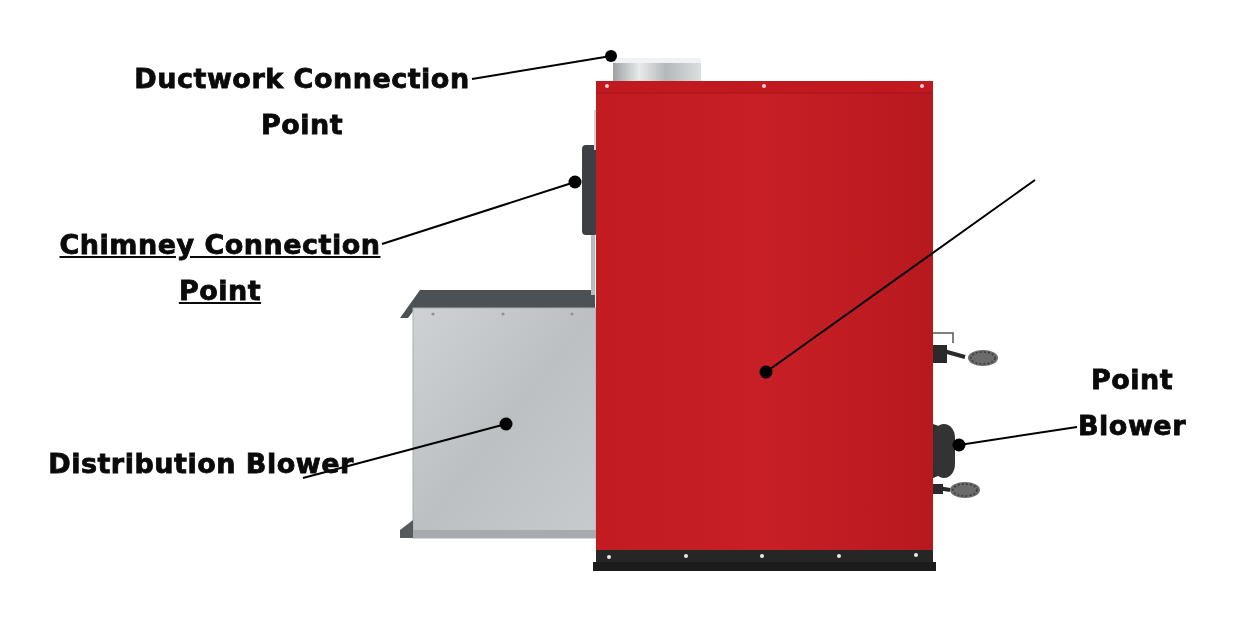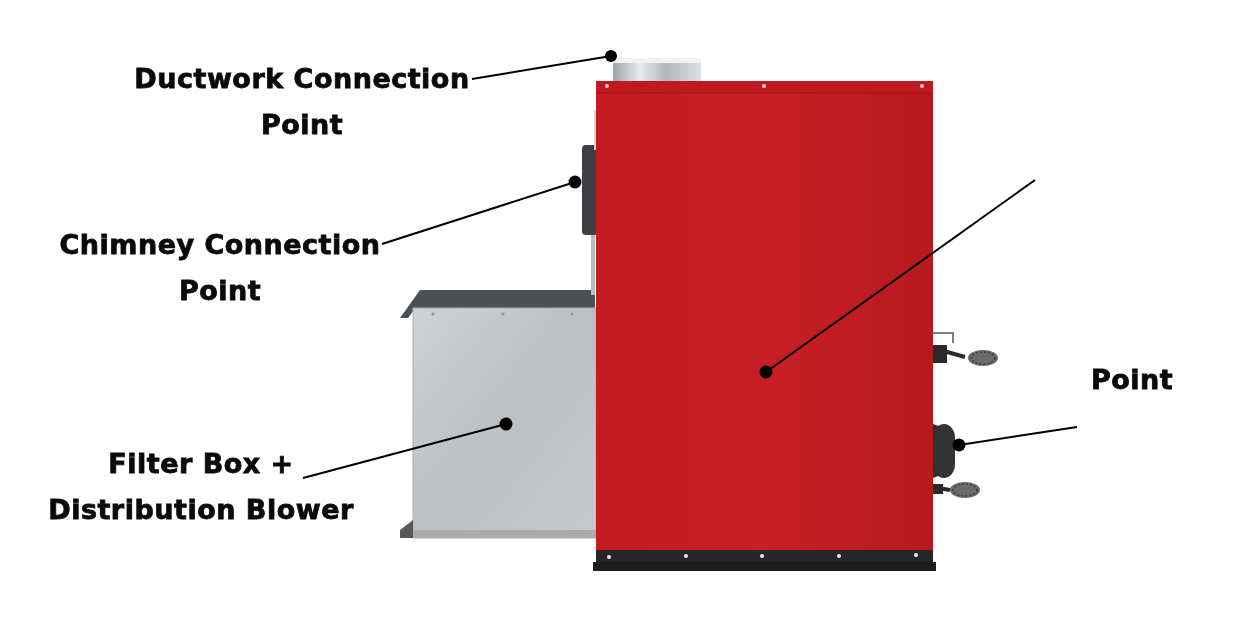--- a/index.html
+++ b/index.html
@@ -99,27 +99,27 @@
       <line x1="1057" y1="427" x2="939" y2="445" stroke="#000" stroke-width="2"></line>
       <circle cx="939" cy="445" r="6.5" fill="#000"></circle>
     </g>
   </svg>
 
   <div class="label" style="left:108px;top:56px;width:348px;">
     <span>Ductwork Connection</span>
     <span>Point</span>
   </div>
 
-  <div class="label" style="left:34px;top:222px;width:332px;">
+  <div class="label" style="left:34px;top:222px;width:332px;text-decoration:underline;">
     <span>Chimney Connection</span>
     <span>Point</span>
   </div>
 
 
   <div class="label" style="left:22px;top:441px;width:318px;">
-    <span>Filter Box +</span>
     <span>Distribution Blower</span>
   </div>
 
   <div class="label" style="left:1052px;top:357px;width:120px;">
     <span>Point</span>
+    <span>Blower</span>
   </div>
 </div>
 
 </body></html>

